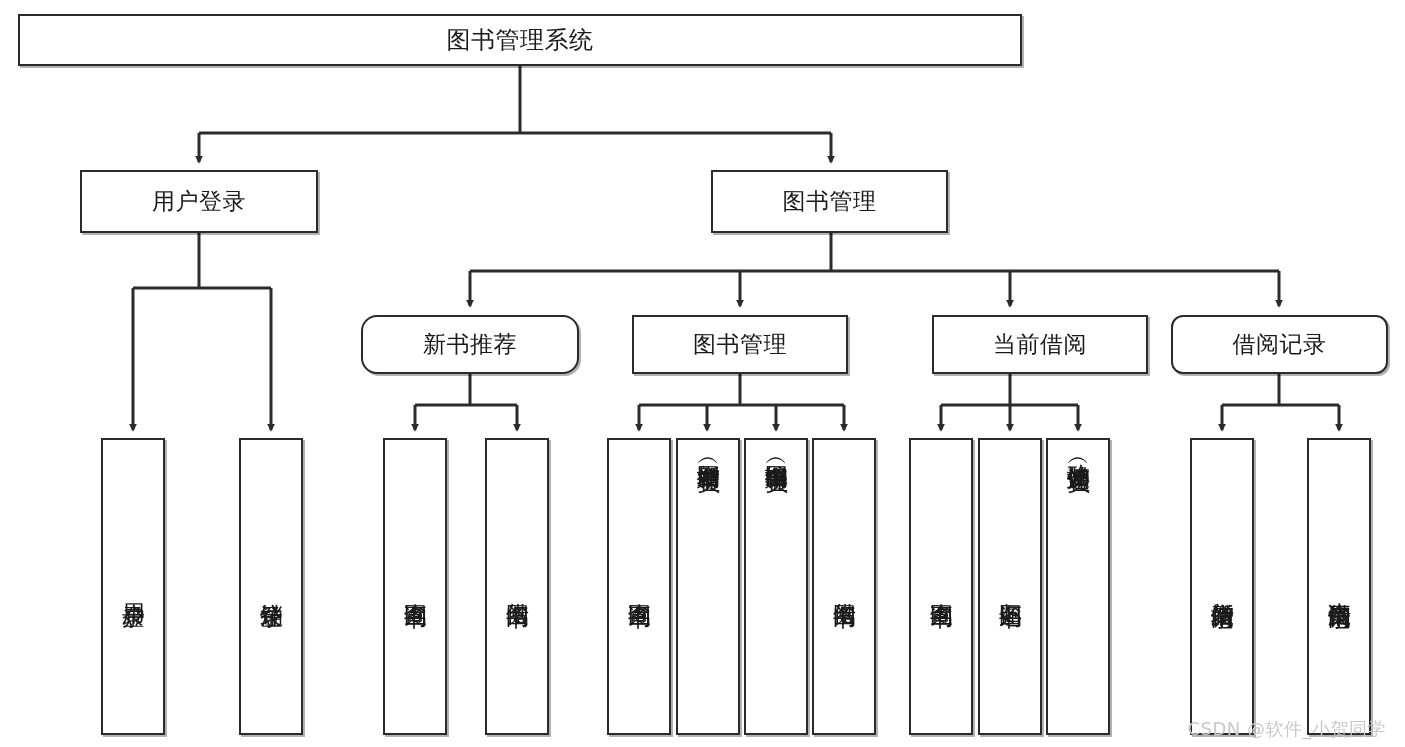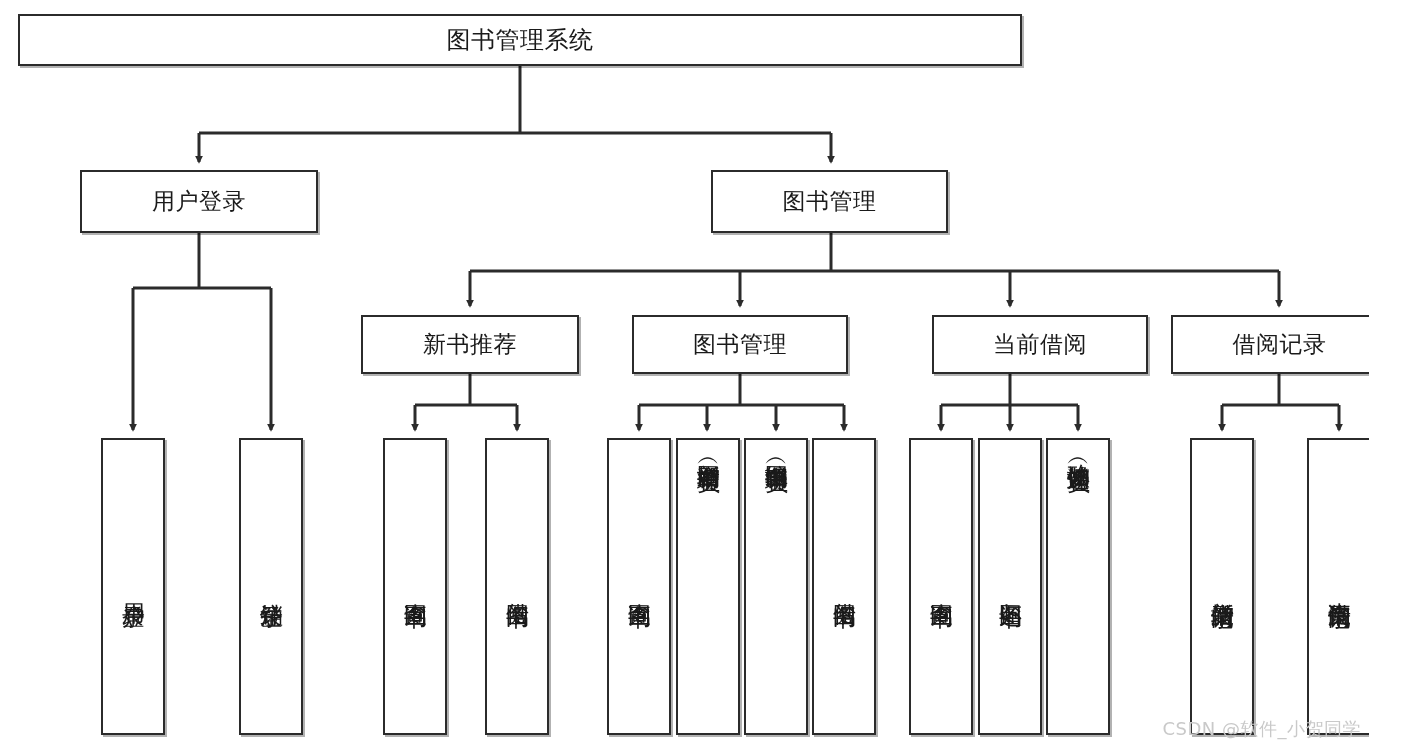--- a/index.html
+++ b/index.html
@@ -10,20 +10,21 @@
   }
   body {
     font-family: "DejaVu Sans", "Liberation Sans", sans-serif;
   }
   #canvas {
     position: relative;
     width: 1369px;
     height: 747px;
     background: #ffffff;
     overflow: hidden;
+    padding-left: 25px;
   }
   #edges {
     position: absolute;
     left: 0;
     top: 0;
     width: 1405px;
     height: 747px;
   }
   .node {
     position: absolute;
@@ -136,33 +137,33 @@
   </div>
 
   <div class="node horizontal" style="left:80px; top:170px; width:238px; height:63px;">
     <span class="node-label">用户登录</span>
   </div>
 
   <div class="node horizontal" style="left:711px; top:170px; width:237px; height:63px;">
     <span class="node-label">图书管理</span>
   </div>
 
-  <div class="node horizontal" style="left:361px; top:315px; width:218px; height:59px;">
+  <div class="node horizontal" style="left:361px; top:315px; width:218px; height:59px;border-radius:16px;">
     <span class="node-label">新书推荐</span>
   </div>
 
   <div class="node horizontal" style="left:632px; top:315px; width:216px; height:59px;">
     <span class="node-label">图书管理</span>
   </div>
 
   <div class="node horizontal" style="left:902px; top:315px; width:216px; height:59px;margin-left:30px;">
     <span class="node-label">当前借阅</span>
   </div>
 
-  <div class="node horizontal" style="left:1171px; top:315px; width:217px; height:59px;">
+  <div class="node horizontal" style="left:1171px; top:315px; width:217px; height:59px;border-radius:12px;">
     <span class="node-label">借阅记录</span>
   </div>
 
   <div class="node vertical centered" style="left:101px; top:438px; width:64px; height:297px;">
     <span class="node-label">用户登录</span>
   </div>
   <div class="node vertical centered" style="left:239px; top:438px; width:64px; height:297px;">
     <span class="node-label">注销登录</span>
   </div>
 

